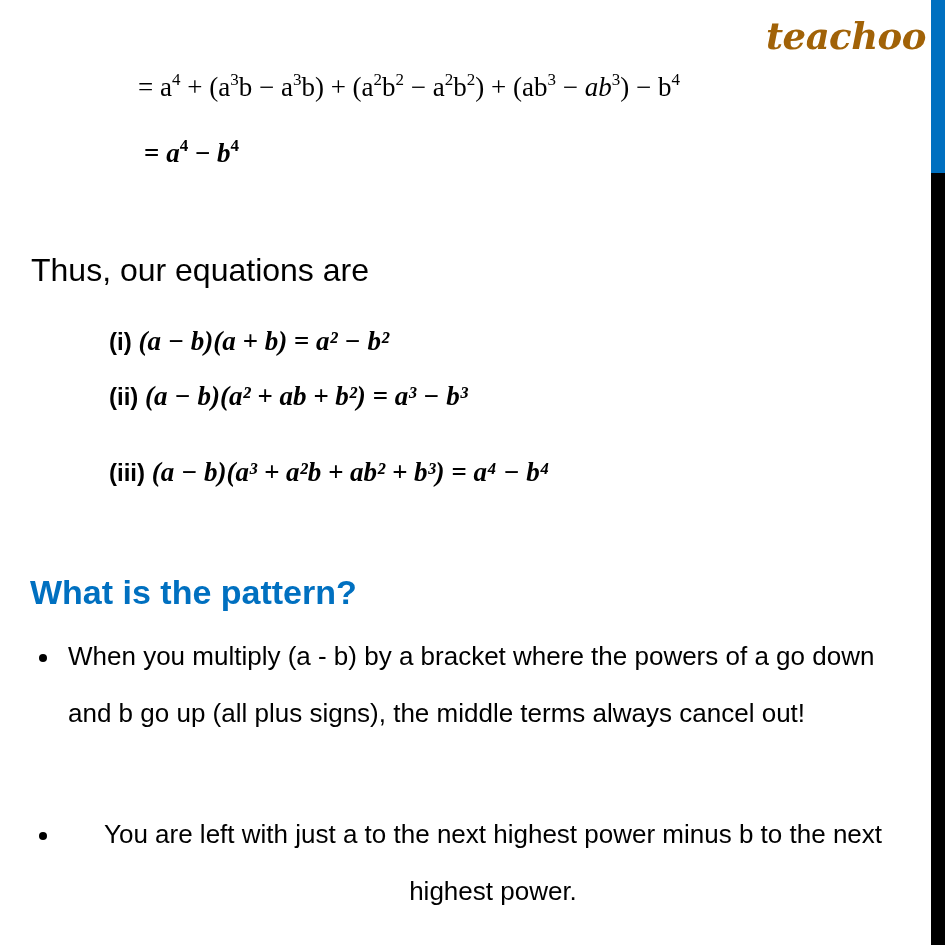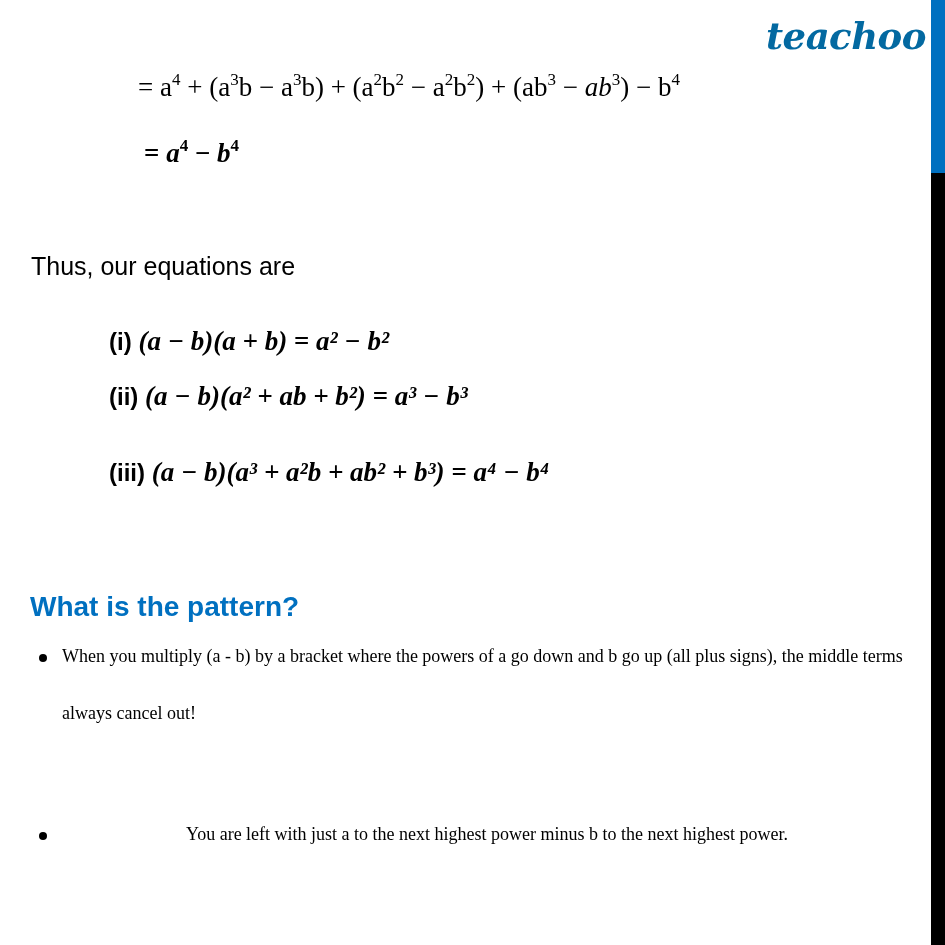--- a/index.html
+++ b/index.html
@@ -6,39 +6,39 @@
   body {
     width: 945px; height: 945px; position: relative; overflow: hidden;
     background: #ffffff; color: #000;
     font-family: "Liberation Sans", sans-serif;
   }
   .side-blue { position: absolute; left: 931px; top: 0; width: 14px; height: 173px; background: #0070c0; }
   .side-black { position: absolute; left: 931px; top: 173px; width: 14px; height: 772px; background: #000; }
   .logo {
     position: absolute; left: 766px; top: 14px;
     font-family: "DejaVu Serif", serif; font-weight: bold; font-style: italic;
-    font-size: 37px; letter-spacing: -0.5px; color: #0369a1;
+    font-size: 37px; letter-spacing: -0.5px; color: #a16207;
   }
   .math { font-family: "Liberation Serif", "DejaVu Serif", serif; font-size: 27px; white-space: nowrap; position: absolute; }
   .math sup { font-size: 17px; vertical-align: 0; position: relative; top: -11px; }
   .bi { font-weight: bold; font-style: italic; }
   .b { font-weight: bold; }
   .it { font-style: italic; }
   .line1 { left: 138px; top: 72px; }
   .line2 { left: 144px; top: 138px; }
   .text { position: absolute; font-family: "DejaVu Sans", sans-serif; font-size: 24px; white-space: nowrap; }
-  .thus { left: 31px; top: 252px; font-family: "Liberation Sans", sans-serif; font-size: 25px; }
+  .thus { left: 31px; top: 252px; font-family: "Liberation Sans", sans-serif; font-size: 32px; }
   .eq { left: 109px; }
   .eq .lbl { font-family: "Liberation Sans", sans-serif; font-weight: bold; font-size: 24px; }
   .eq1 { top: 326px; }
   .eq2 { top: 381px; }
   .eq3 { top: 457px; text-align: right; }
-  .heading { left: 30px; top: 591px; color: #0070c0; font-weight: bold; font-family: "Liberation Sans", sans-serif; font-size: 28px; }
+  .heading { left: 30px; top: 573px; color: #0070c0; font-weight: bold; font-family: "Liberation Sans", sans-serif; font-size: 34px; }
   .bullet-dot { position: absolute; left: 39px; width: 8px; height: 8px; border-radius: 50%; background: #000; }
-  .bullet-text { position: absolute; left: 62px; font-family: Liberation Serif, serif; font-size: 18px; line-height: 57px; width: 850px; }
+  .bullet-text { position: absolute; left: 68px; font-family: Liberation Sans, sans-serif; font-size: 26px; line-height: 57px; width: 850px; }
   .b1 { top: 628px; }
   .b2 { top: 806px; text-align: center; }
   .d1 { top: 654px; }
   .d2 { top: 832px; }
 </style>
 </head>
 <body>
 
 <div class="side-blue"></div>
 <div class="side-black"></div>

